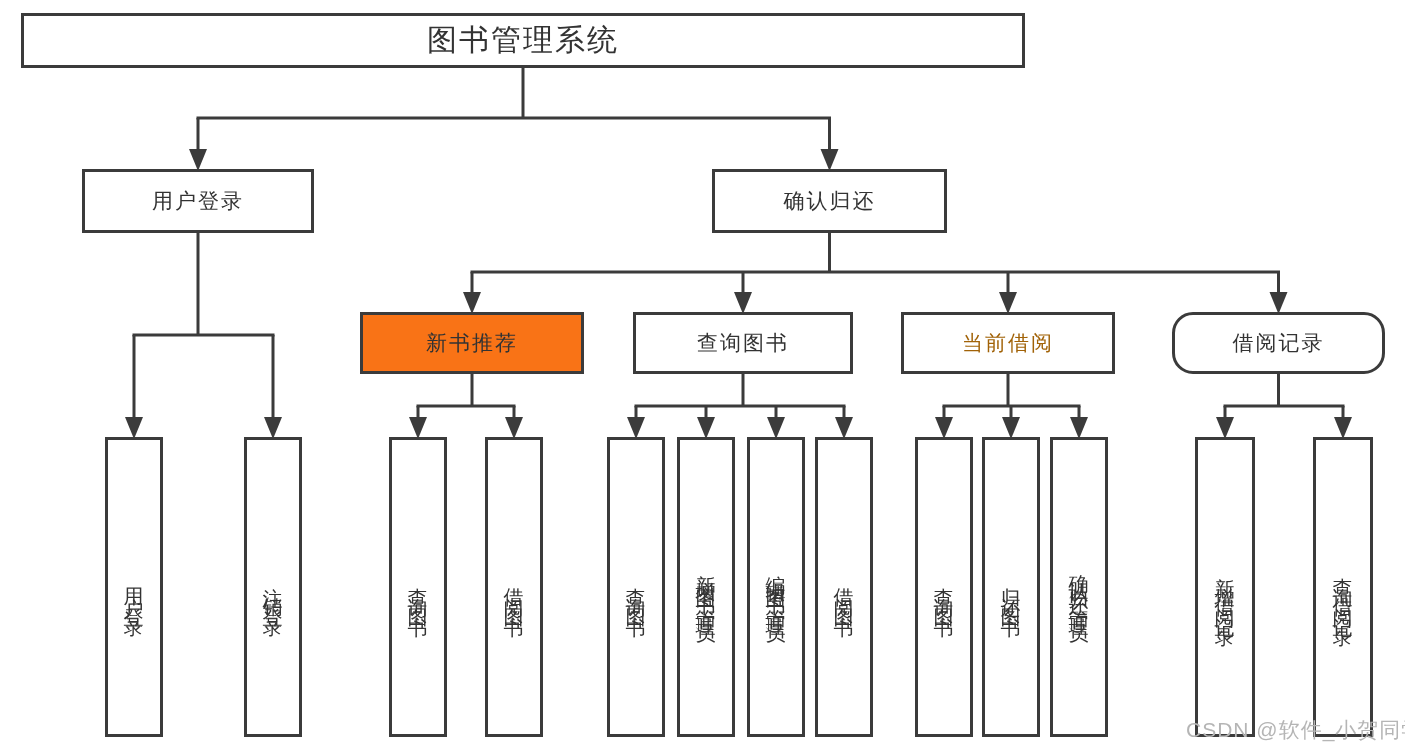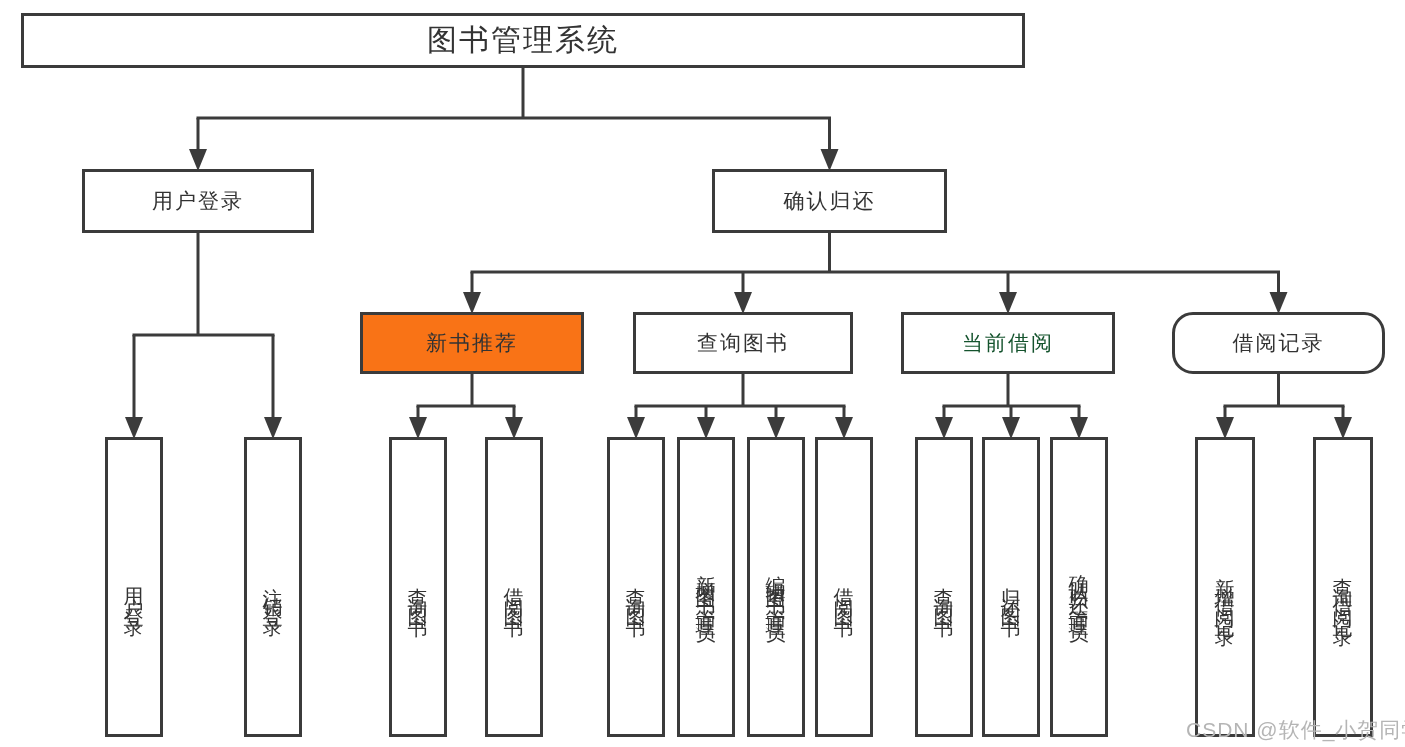--- a/index.html
+++ b/index.html
@@ -125,21 +125,21 @@
       <div class="node h lv2" style="left: 712px; top: 169px; width: 235px; height: 64px; border-color: rgb(59, 59, 59); background: rgb(255, 255, 255);">
         <span class="lbl" style="color: rgb(51, 51, 51);">确认归还</span>
       </div>
       <div class="node h lv3" style="left: 360px; top: 312px; width: 224px; height: 62px; border-color: rgb(59, 59, 59); background: #f97316;">
         <span class="lbl" style="color: rgb(51, 51, 51);">新书推荐</span>
       </div>
       <div class="node h lv3" style="left: 633px; top: 312px; width: 220px; height: 62px; border-color: rgb(59, 59, 59); background: rgb(255, 255, 255);">
         <span class="lbl" style="color: rgb(51, 51, 51);">查询图书</span>
       </div>
       <div class="node h lv3" style="left: 901px; top: 312px; width: 214px; height: 62px; border-color: rgb(59, 59, 59); background: rgb(255, 255, 255);">
-        <span class="lbl" style="color: #14532d;">当前借阅</span>
+        <span class="lbl" style="color: #a16207;">当前借阅</span>
       </div>
       <div class="node h lv3" style="left: 1172px; top: 312px; width: 213px; height: 62px; border-color: rgb(59, 59, 59); background: rgb(255, 255, 255); border-radius: 21px;">
         <span class="lbl" style="color: rgb(51, 51, 51);">借阅记录</span>
       </div>
       <div class="node v lv4" style="left: 105px; top: 437px; width: 58px; height: 300px; border-color: rgb(59, 59, 59); background: rgb(255, 255, 255);">
         <span class="lbl" style="color: rgb(51, 51, 51); letter-spacing: 10px; margin-bottom: -10px;">用户登录</span>
       </div>
       <div class="node v lv4" style="left: 244px; top: 437px; width: 58px; height: 300px; border-color: rgb(59, 59, 59); background: rgb(255, 255, 255);">
         <span class="lbl" style="color: rgb(51, 51, 51); letter-spacing: 10px; margin-bottom: -10px;">注销登录</span>
       </div>

